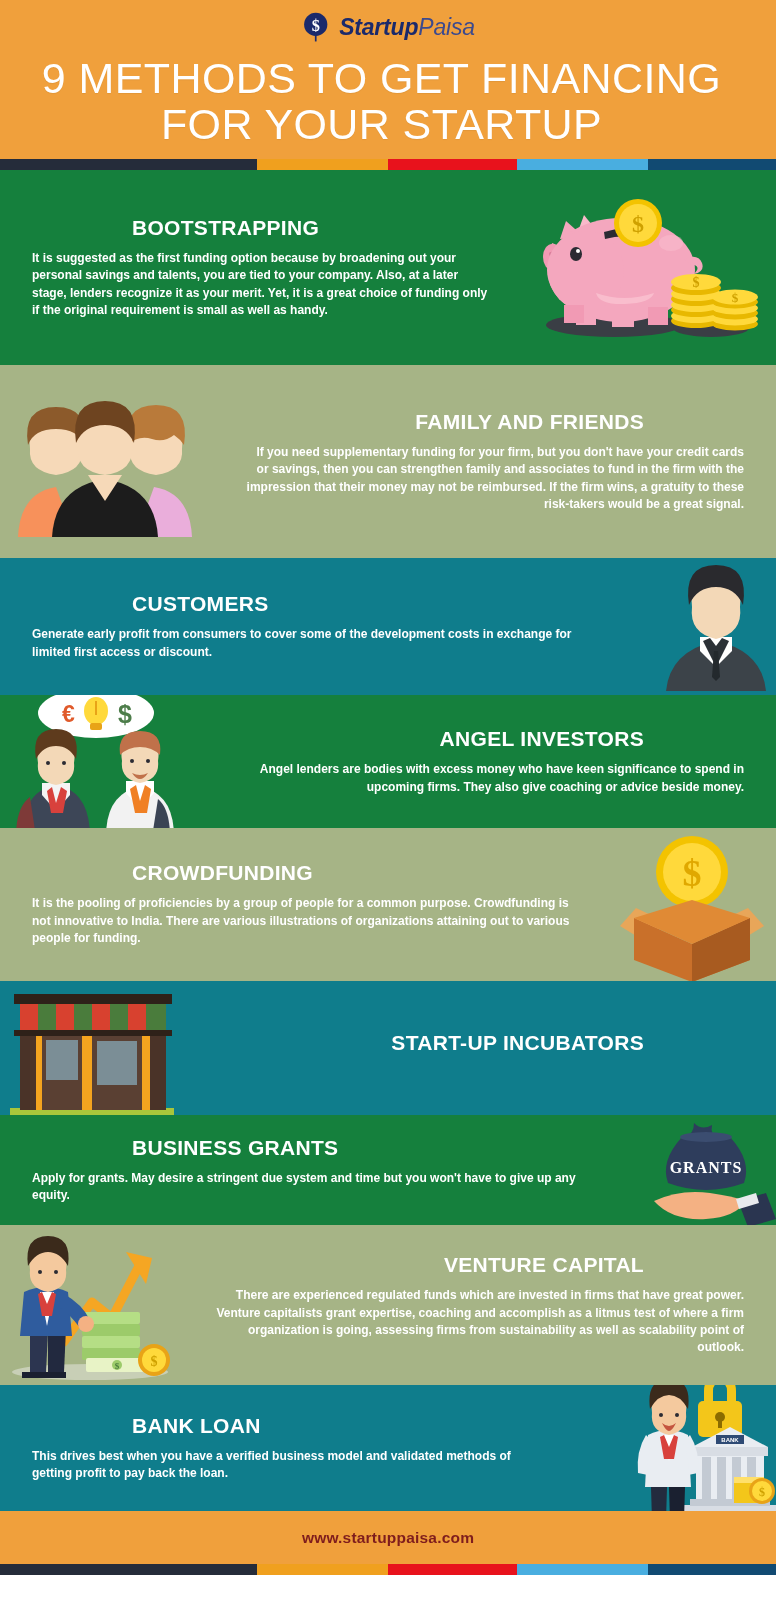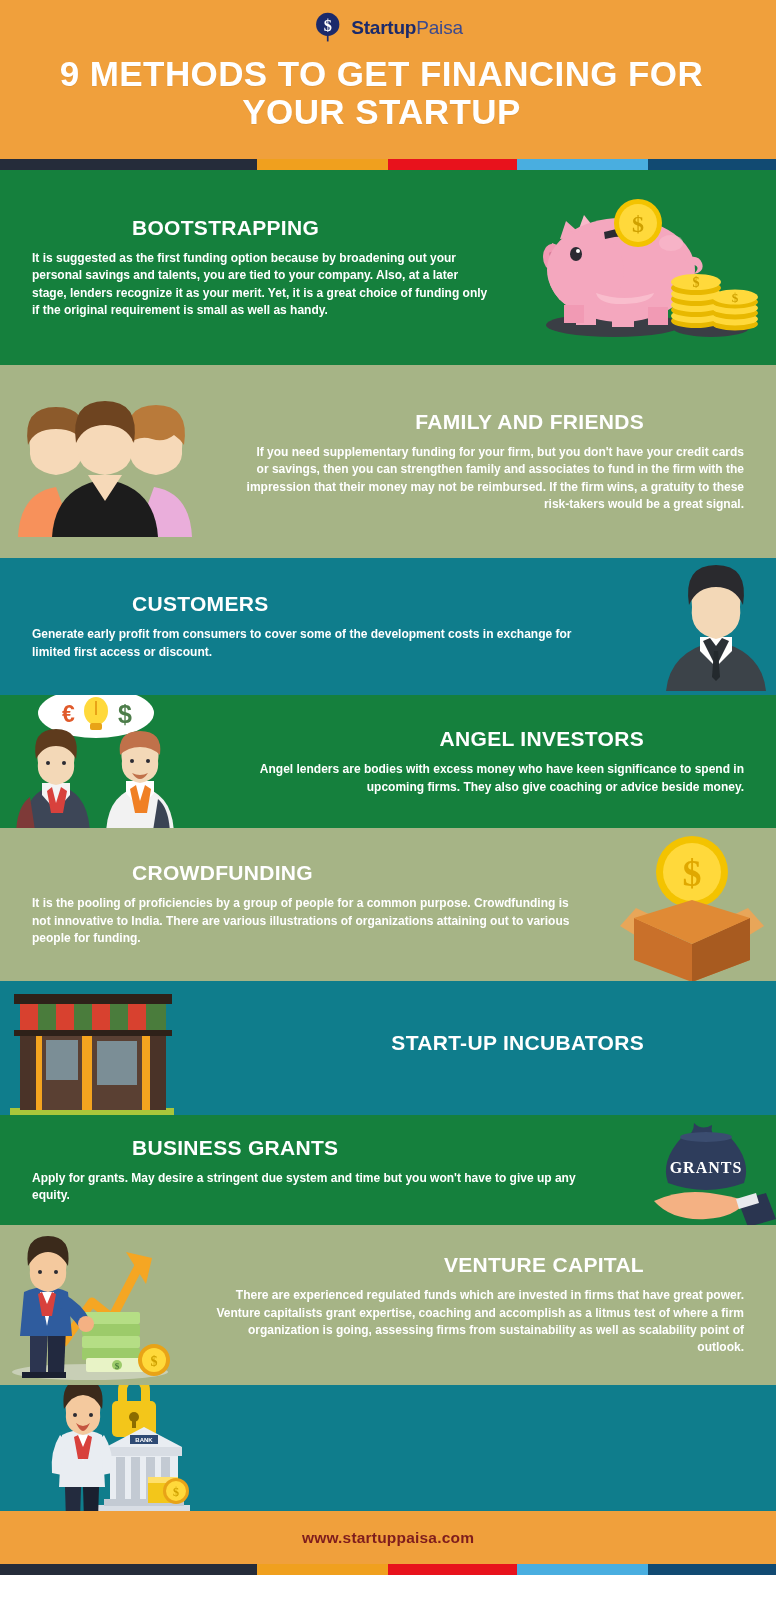--- a/index.html
+++ b/index.html
@@ -26,32 +26,33 @@
   }
   .logo-row {
     display: flex;
     align-items: center;
     justify-content: center;
     gap: 7px;
     height: 36px;
   }
   .logo-mark { width: 31px; height: 31px; display: block; }
   .logo-text {
-    font-size: 19px;
+    font-size: 23px;
     letter-spacing: -0.2px;
     white-space: nowrap;
     line-height: 1;
+    font-style: italic;
   }
   .logo-text .b { font-weight: bold; color: #1B2A6B; }
   .logo-text .n { font-weight: normal; color: #3C4A8E; }
 
   .main-title {
     color: #ffffff;
-    font-weight: bold;
-    font-size: 35px;
+    font-weight: normal;
+    font-size: 43px;
     line-height: 1.08;
     letter-spacing: 0.4px;
     padding: 10px 53px 0 40px;
     text-transform: uppercase;
     text-shadow: 0 1px 1px rgba(0,0,0,.06);
   }
 
   
   .stripe {
     display: flex;
@@ -403,20 +404,24 @@
               <circle cx="56" cy="42" r="2" fill="#2B2B33"></circle>
   </g>
 </svg>
         </div>
         <div class="sec-text align-right" style="flex: 1 1 auto;">
           <div class="sec-title" style="padding-right: 100px;">VENTURE CAPITAL</div>
           <div class="sec-body">There are experienced regulated funds which are invested in firms that have great power. Venture capitalists grant expertise, coaching and accomplish as a litmus test of where a firm organization is going, assessing firms from sustainability as well as scalability point of outlook.</div>
         </div>
       </div>
       <div class="section bg-deep" style="height: 126px;">
+        <div class="sec-text align-left" style="flex: 1 1 auto;">
+          <div class="sec-title" style="padding-left: 100px;">BANK LOAN</div>
+          <div class="sec-body">This drives best when you have a verified business model and validated methods of getting profit to pay back the loan.</div>
+        </div>
         <div class="sec-art">
 <svg width="190" height="150" viewBox="0 0 190 150">
 
   <g>
     <path d="M118 18 q0 -16 16 -16 q16 0 16 16 v12 h-9 v-12 q0 -8 -7 -8 q-7 0 -7 8 v12 h-9z" fill="#F3C61A"></path>
     <rect x="112" y="28" width="44" height="36" rx="5" fill="#F3C61A"></rect>
     <circle cx="134" cy="44" r="5" fill="#8B6C00"></circle>
     <rect x="132" y="45" width="4" height="10" fill="#8B6C00"></rect>
   </g>
 

